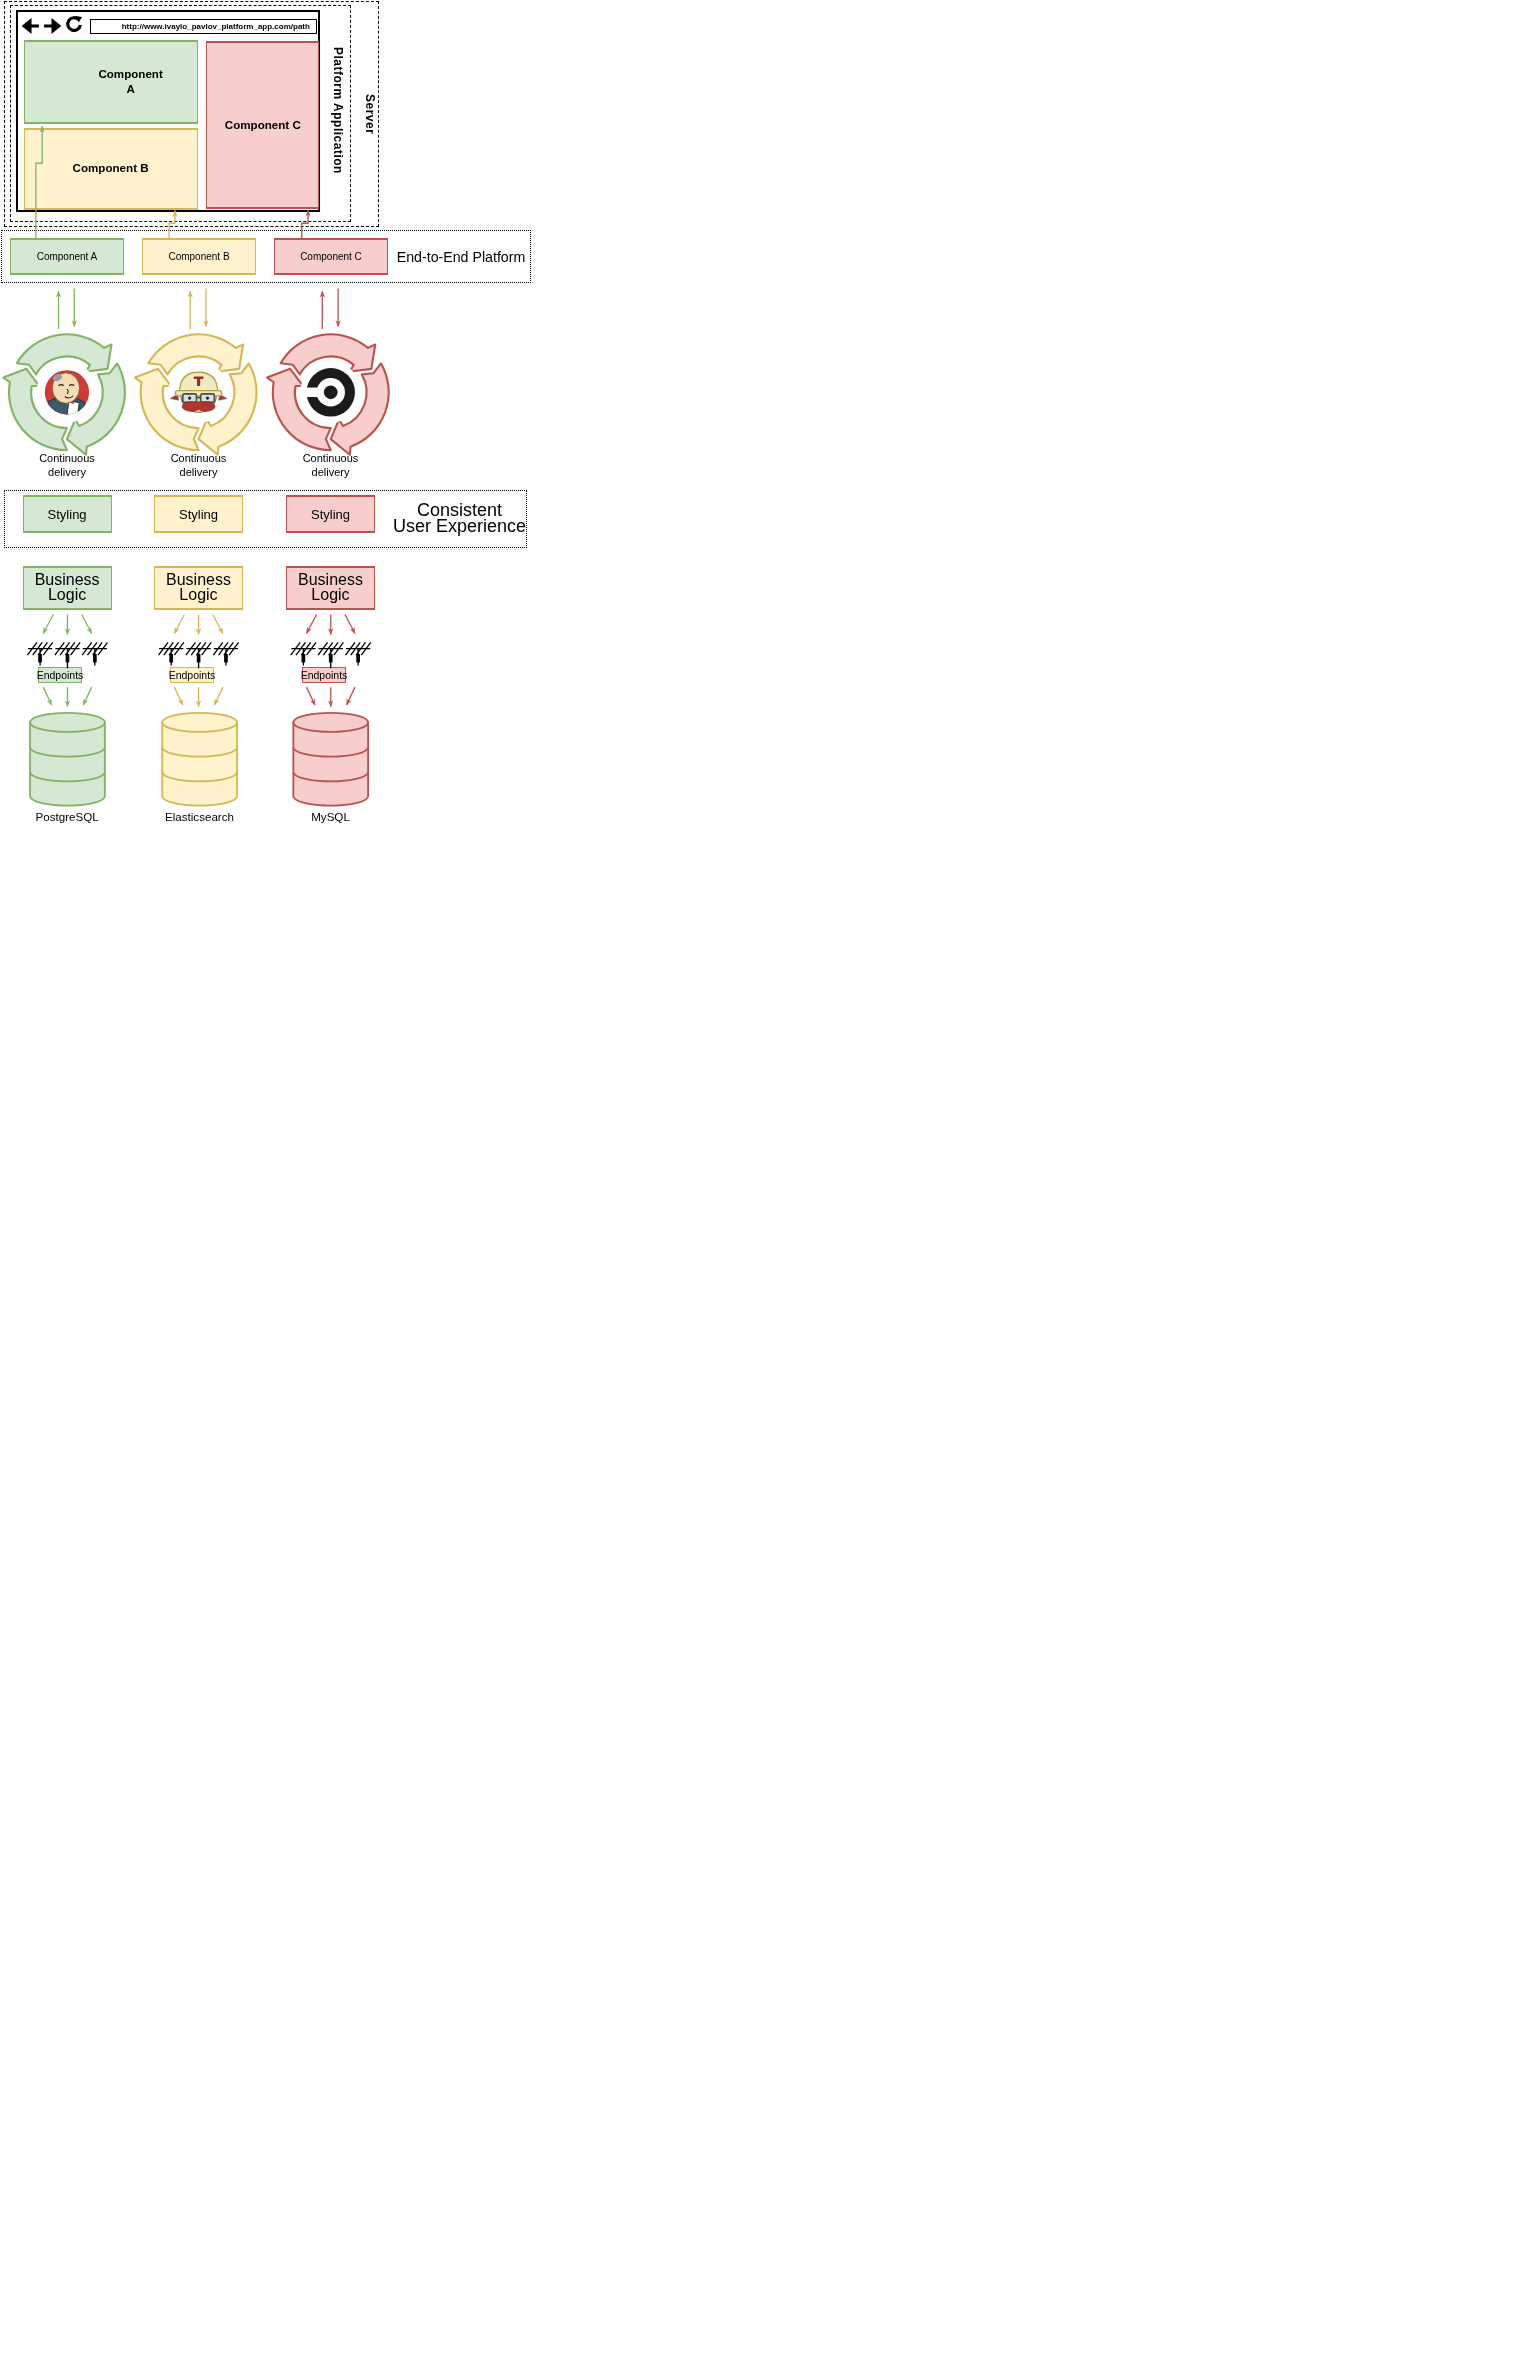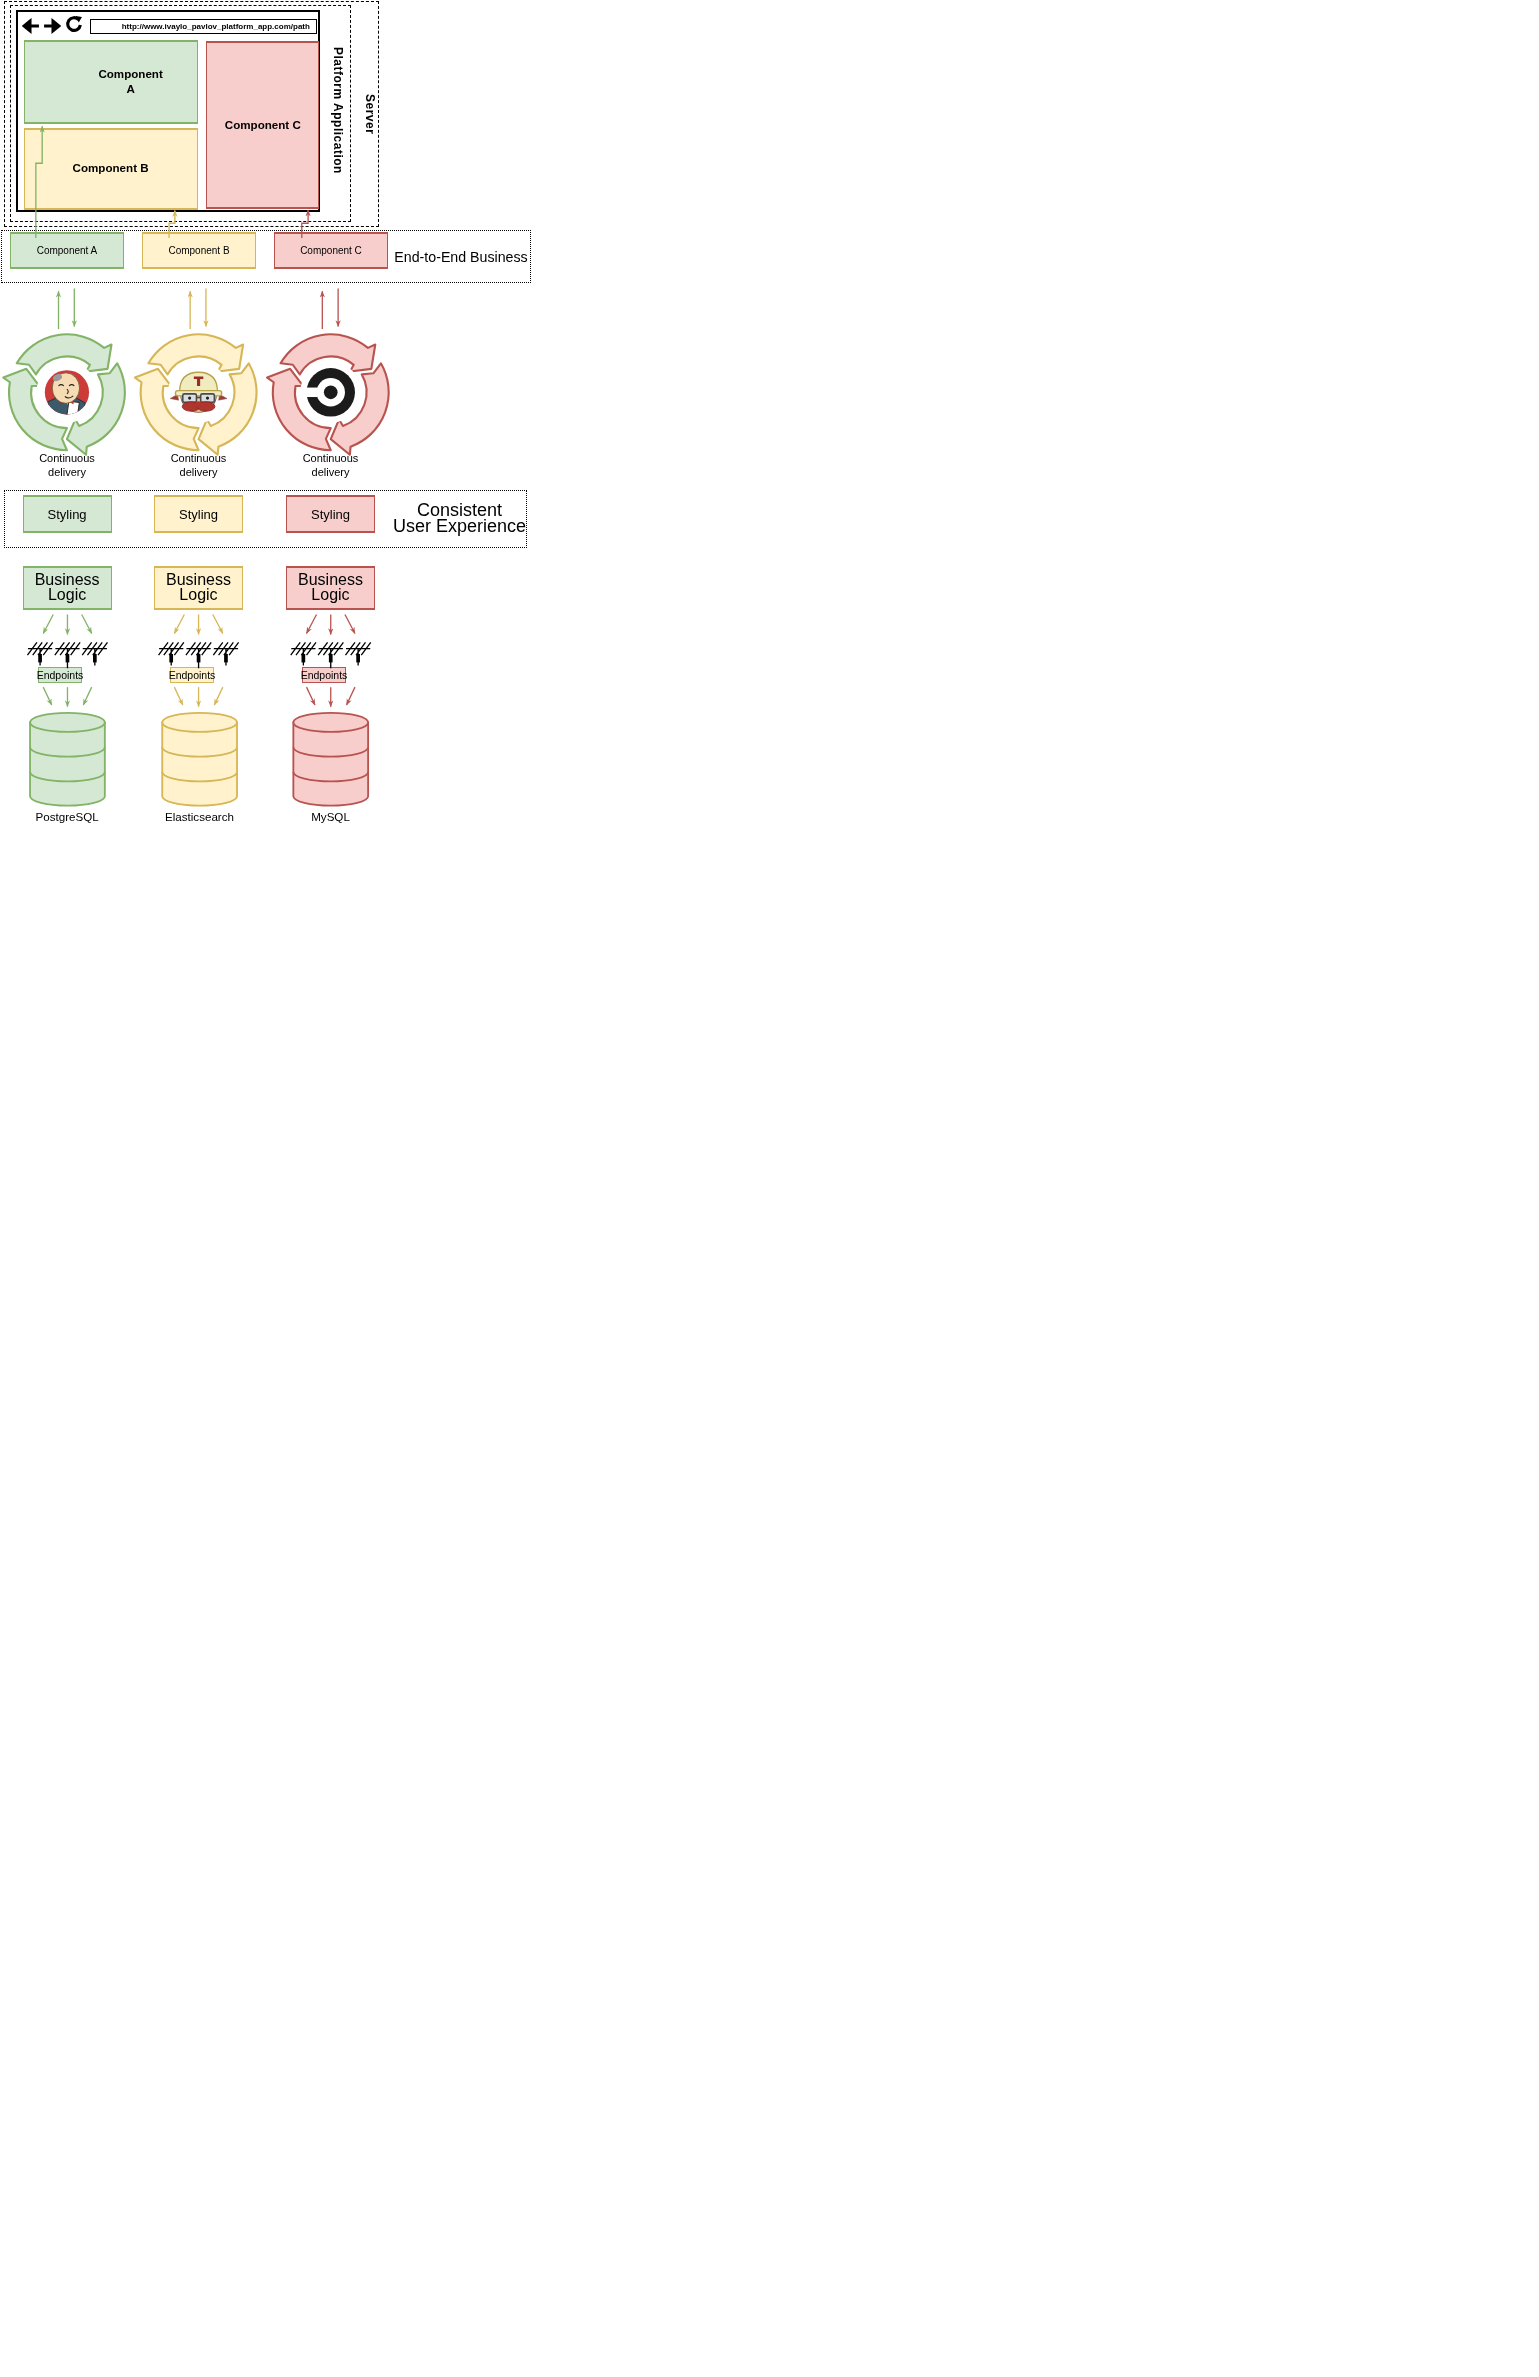--- a/index.html
+++ b/index.html
@@ -26,21 +26,21 @@
     text-align:center;border-style:solid;}
   .col-g{background:var(--green-fill);border-color:var(--green-stroke);}
   .col-y{background:var(--yellow-fill);border-color:var(--yellow-stroke);}
   .col-r{background:var(--red-fill);border-color:var(--red-stroke);}
   .comp{border-width:2.1px 1.1px;font-weight:bold;font-size:11.6px;line-height:14.7px;}
   .comp-a{left:5.3px;top:28.4px;width:174px;height:84px;padding-left:40px;}
   .comp-b{left:5.3px;top:116px;width:174px;height:82px;}
   .comp-c{left:188px;top:29.5px;width:113px;height:168px;}
   
   .e2e-box{left:1.1px;top:230px;width:530px;height:53px;border:1.6px dotted #000;}
-  .e2e-item{border-width:2.1px 1.1px;font-size:10px;height:37px;width:114px;top:232px;}
+  .e2e-item{border-width:2.1px 1.1px;font-size:10px;height:37px;width:114px;top:238px;}
   .e2e-a{left:10px;} .e2e-b{left:142px;} .e2e-c{left:274px;}
   .e2e-title{left:391px;top:238px;width:140px;height:37px;display:flex;align-items:center;
     justify-content:center;font-size:14.2px;}
   .cd-label{top:451px;width:95px;text-align:center;font-size:11px;line-height:14.2px;}
   .cd-1{left:19.5px;} .cd-2{left:151px;} .cd-3{left:283px;}
   .styling-frame{left:4.2px;top:490px;width:523px;height:58px;border:1.6px dotted #000;}
   .sty{border-width:2.1px 1.1px;top:495px;width:89px;height:38px;font-size:13px;}
   .sty-1{left:22.6px;} .sty-2{left:154px;} .sty-3{left:286px;}
   .cux-title{left:391px;top:495px;width:137px;height:46px;display:flex;align-items:center;
     justify-content:center;text-align:center;font-size:18px;line-height:16.3px;}
@@ -95,21 +95,21 @@
   <div class="abs e2e-box"></div>
   <div class="cbox e2e-item e2e-a col-g">
     <span>Component A</span>
   </div>
   <div class="cbox e2e-item e2e-b col-y">
     <span>Component B</span>
   </div>
   <div class="cbox e2e-item e2e-c col-r">
     <span>Component C</span>
   </div>
-  <div class="abs e2e-title">End-to-End Business</div>
+  <div class="abs e2e-title">End-to-End Platform</div>
 
   <div class="abs cd-label cd-1">
     <span>Continuous</span><br>
     <span>delivery</span>
   </div>
   <div class="abs cd-label cd-2">
     <span>Continuous</span><br>
     <span>delivery</span>
   </div>
   <div class="abs cd-label cd-3">

